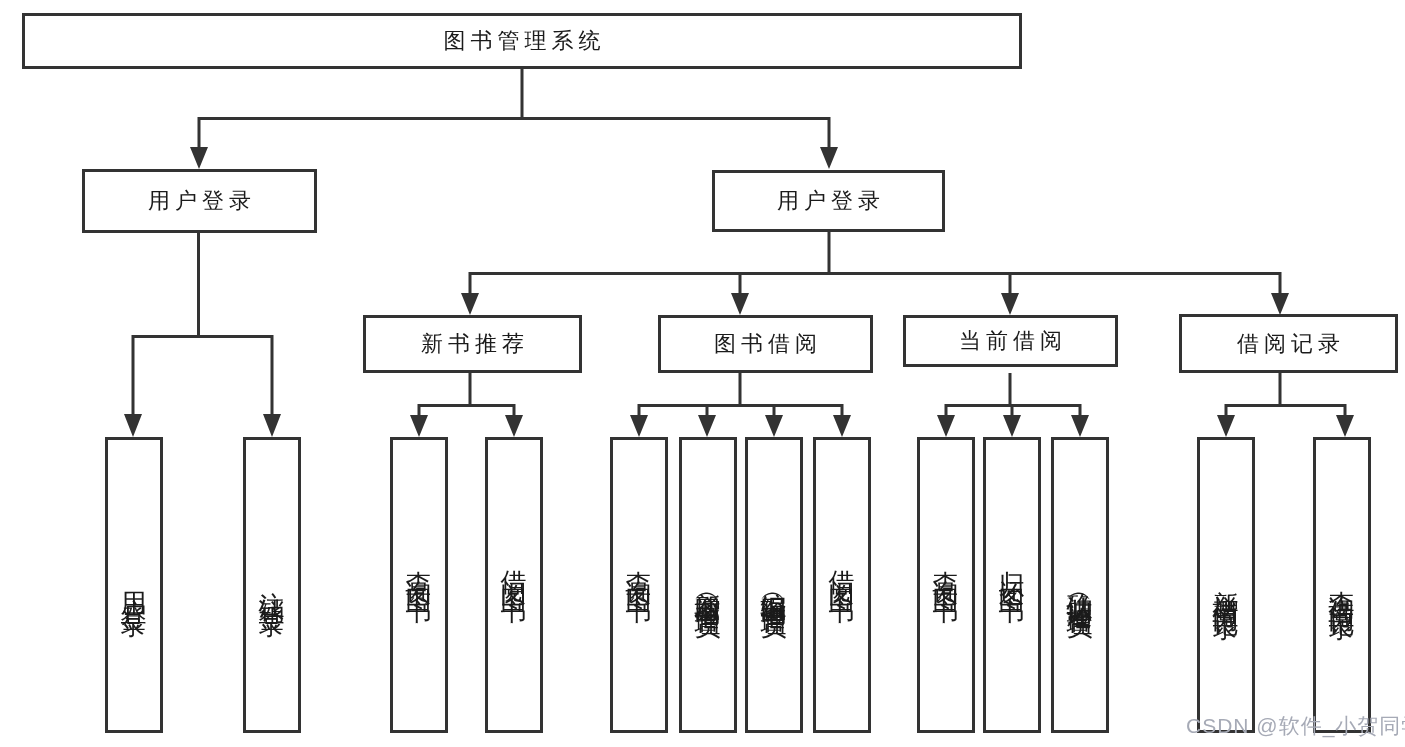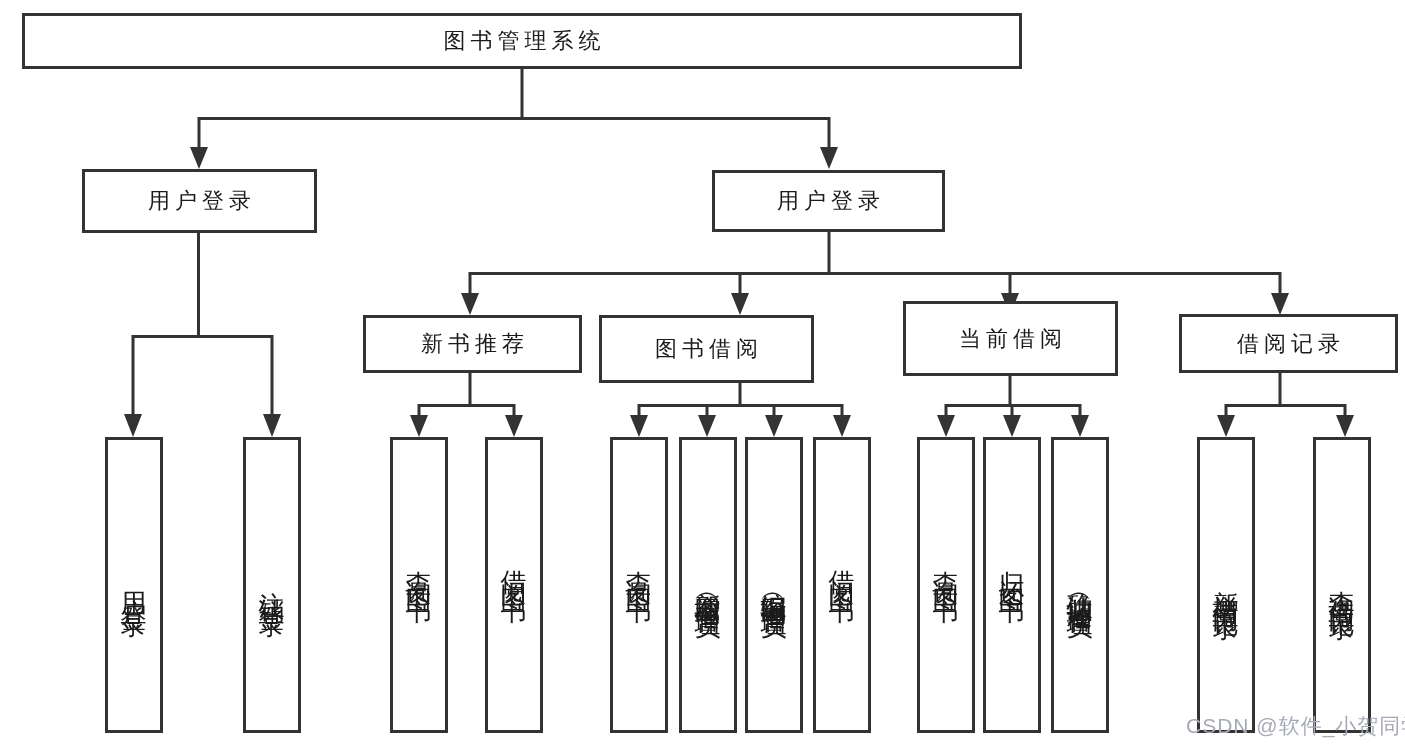--- a/index.html
+++ b/index.html
@@ -119,22 +119,22 @@
       M1217 415 L1235 415 L1226 437 Z
       M1336 415 L1354 415 L1345 437 Z"></path>
   </svg>
 
   <div class="hbox" style="left:22px;top:13px;width:1000px;height:56px">图书管理系统</div>
 
   <div class="hbox" style="left:82px;top:169px;width:235px;height:64px">用户登录</div>
   <div class="hbox" style="left:712px;top:170px;width:233px;height:62px">用户登录</div>
 
   <div class="hbox" style="left:363px;top:315px;width:219px;height:58px">新书推荐</div>
-  <div class="hbox" style="left:599px;top:315px;width:215px;height:68px">图书借阅</div>
-  <div class="hbox" style="left:903px;top:301px;width:215px;height:75px">当前借阅</div>
+  <div class="hbox" style="left:658px;top:315px;width:215px;height:58px">图书借阅</div>
+  <div class="hbox" style="left:903px;top:315px;width:215px;height:52px">当前借阅</div>
   <div class="hbox" style="left:1179px;top:314px;width:219px;height:59px">借阅记录</div>
 
   <div class="vbox ls7" style="left:105px">
     <span>用户登录</span>
   </div>
   <div class="vbox ls7" style="left:243px">
     <span>注销登录</span>
   </div>
 
   <div class="vbox raise" style="left:390px">

